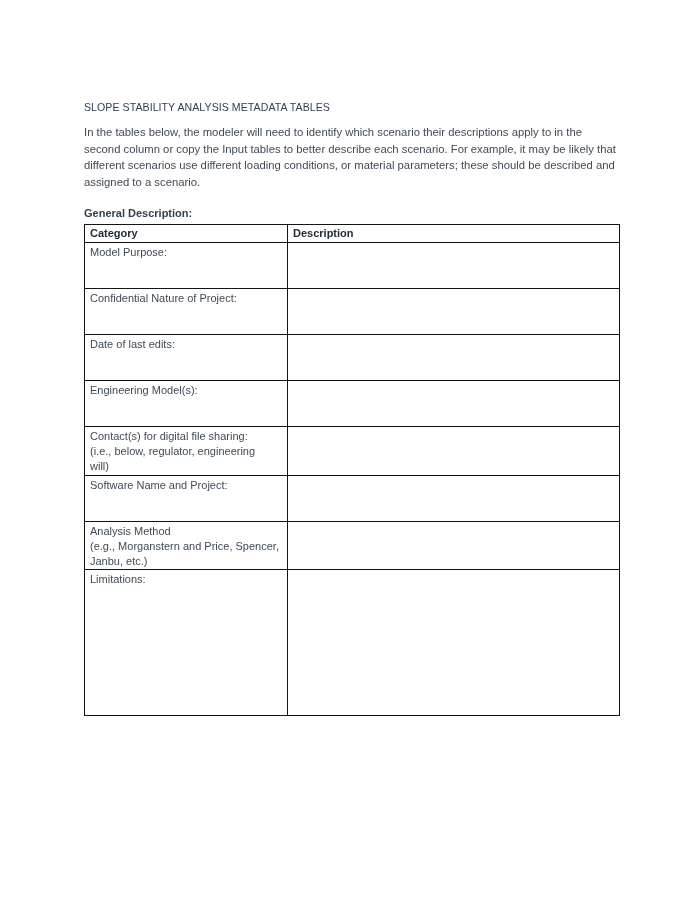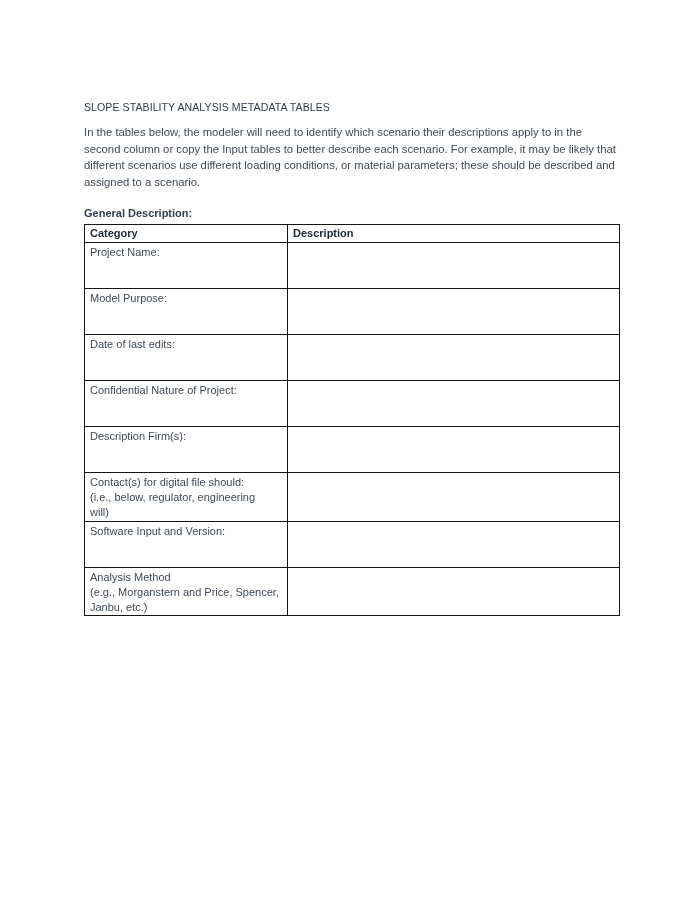--- a/index.html
+++ b/index.html
@@ -129,67 +129,67 @@
       </colgroup>
       <thead>
         <tr>
           <th>Category</th>
           <th>Description</th>
         </tr>
       </thead>
       <tbody>
           <tr class="row-std">
             <td class="cell-label">
-              <span class="cell-line">Project Name:</span>
-            </td>
-            <td class="cell-value"></td>
-          </tr>
-          <tr class="row-std">
-            <td class="cell-label">
               <span class="cell-line">Model Purpose:</span>
-            </td>
-            <td class="cell-value"></td>
-          </tr>
-          <tr class="row-std">
-            <td class="cell-label">
-              <span class="cell-line">Date of last edits:</span>
             </td>
             <td class="cell-value"></td>
           </tr>
           <tr class="row-std light-top">
             <td class="cell-label">
               <span class="cell-line">Confidential Nature of Project:</span>
             </td>
             <td class="cell-value"></td>
           </tr>
           <tr class="row-std">
             <td class="cell-label">
-              <span class="cell-line">Description Firm(s):</span>
+              <span class="cell-line">Date of last edits:</span>
+            </td>
+            <td class="cell-value"></td>
+          </tr>
+          <tr class="row-std">
+            <td class="cell-label">
+              <span class="cell-line">Engineering Model(s):</span>
             </td>
             <td class="cell-value"></td>
           </tr>
           <tr class="row-multi">
             <td class="cell-label">
-              <span class="cell-line">Contact(s) for digital file should:</span>
+              <span class="cell-line">Contact(s) for digital file sharing:</span>
               <span class="cell-line">(i.e., below, regulator, engineering</span>
               <span class="cell-line">will)</span>
             </td>
             <td class="cell-value"></td>
           </tr>
           <tr class="row-std light-top">
             <td class="cell-label">
-              <span class="cell-line">Software Input and Version:</span>
+              <span class="cell-line">Software Name and Project:</span>
             </td>
             <td class="cell-value"></td>
           </tr>
           <tr class="row-multi">
             <td class="cell-label">
               <span class="cell-line">Analysis Method</span>
               <span class="cell-line">(e.g., Morganstern and Price, Spencer,</span>
               <span class="cell-line">Janbu, etc.)</span>
             </td>
             <td class="cell-value"></td>
           </tr>
+          <tr class="row-tall">
+            <td class="cell-label">
+              <span class="cell-line">Limitations:</span>
+            </td>
+            <td class="cell-value"></td>
+          </tr>
         </tbody>
     </table>
 
   </div>
 </div>
 
 </body></html>

